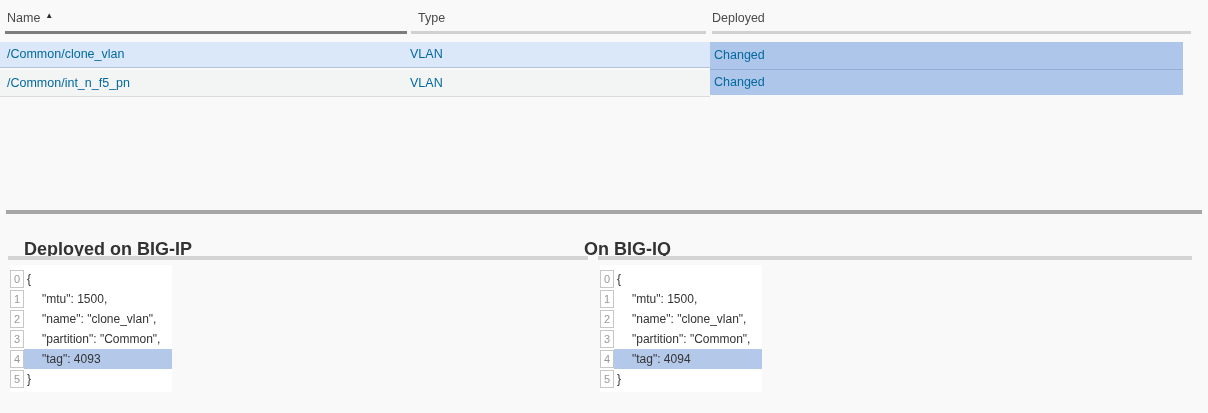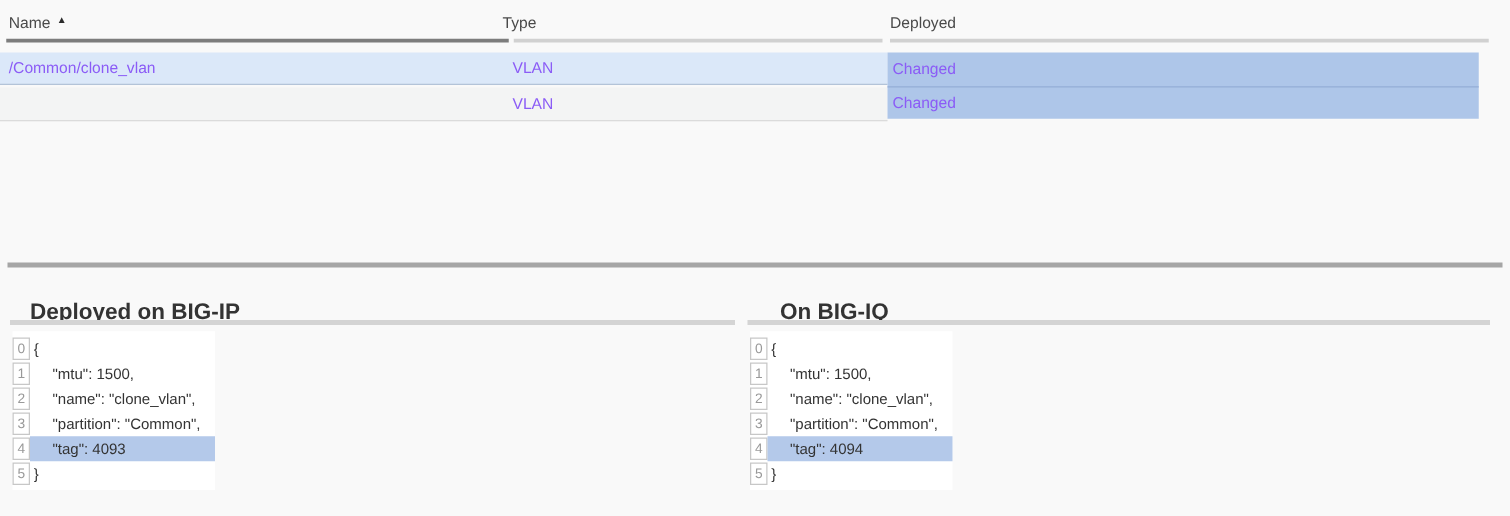--- a/index.html
+++ b/index.html
@@ -15,37 +15,37 @@
   
   .col-header {
     position: absolute;
     top: 11px;
     font-size: 12.5px;
     color: #4a4a4a;
     white-space: nowrap;
     cursor: pointer;
   }
   .col-header.name { left: 7px; }
-  .col-header.type { left: 402px; }
+  .col-header.type { left: 418px; }
   .col-header.operation { left: 712px; }
   .sort-arrow {
     font-size: 8px;
     color: #2b2b2b;
     vertical-align: 4px;
     margin-left: 5px;
   }
   .hdr-underline { position: absolute; top: 31px; height: 3px; }
   .hdr-underline.u-name { left: 5px; width: 402px; background: #7d7d7d; }
   .hdr-underline.u-type { left: 411px; width: 295px; background: #d1d1d1; }
   .hdr-underline.u-operation { left: 712px; width: 479px; background: #d1d1d1; }
 
   .cell-text {
     position: absolute;
     font-size: 12.5px;
-    color: #8b5cf6;
+    color: #0369a1;
     white-space: nowrap;
   }
   .row1-left {
     position: absolute; left: 0; top: 42px; width: 710px; height: 26px;
     background: #dbe8f9; border-bottom: 1px solid #b3c3d8; cursor: pointer;
   }
   .row2-left {
     position: absolute; left: 0; top: 70px; width: 710px; height: 27px;
     background: #f3f4f4; border-bottom: 1px solid #dbdbdb; cursor: pointer;
   }
@@ -69,21 +69,21 @@
     position: absolute; left: 6px; top: 210px; width: 1196px; height: 4px;
     background: #a6a6a6;
   }
 
   
   .panel-title {
     position: absolute; top: 239px;
     font-size: 18px; font-weight: 600; color: #333; white-space: nowrap;
   }
   .panel-title.left { left: 24px; }
-  .panel-title.right { left: 624px; }
+  .panel-title.right { left: 584px; }
   .panel-bar { position: absolute; top: 256px; height: 4px; background: #d4d4d4; }
   .panel-bar.left { left: 8px; width: 580px; }
   .panel-bar.right { left: 598px; width: 594px; }
 
   .code-panel {
     position: absolute; top: 265px; width: 162px;
     background: #ffffff; padding: 4px 0 3px 0;
   }
   .code-panel.left { left: 10px; }
   .code-panel.right { left: 600px; }
@@ -121,20 +121,21 @@
   <div class="hdr-underline u-operation"></div>
 
   <div class="row1-left"></div>
   <div class="row2-left"></div>
   <div class="op-block">
     <div class="op-divider"></div>
   </div>
   <div class="cell-text t-name1">/Common/clone_vlan</div>
   <div class="cell-text t-type1">VLAN</div>
   <div class="cell-text t-op1">Changed</div>
+  <div class="cell-text t-name2">/Common/int_n_f5_pn</div>
   <div class="cell-text t-type2">VLAN</div>
   <div class="cell-text t-op2">Changed</div>
 
   <div class="section-divider"></div>
 
   <div class="panel-title left">Deployed on BIG-IP</div>
   <div class="panel-title right">On BIG-IQ</div>
   <div class="panel-bar left"></div>
   <div class="panel-bar right"></div>
 

